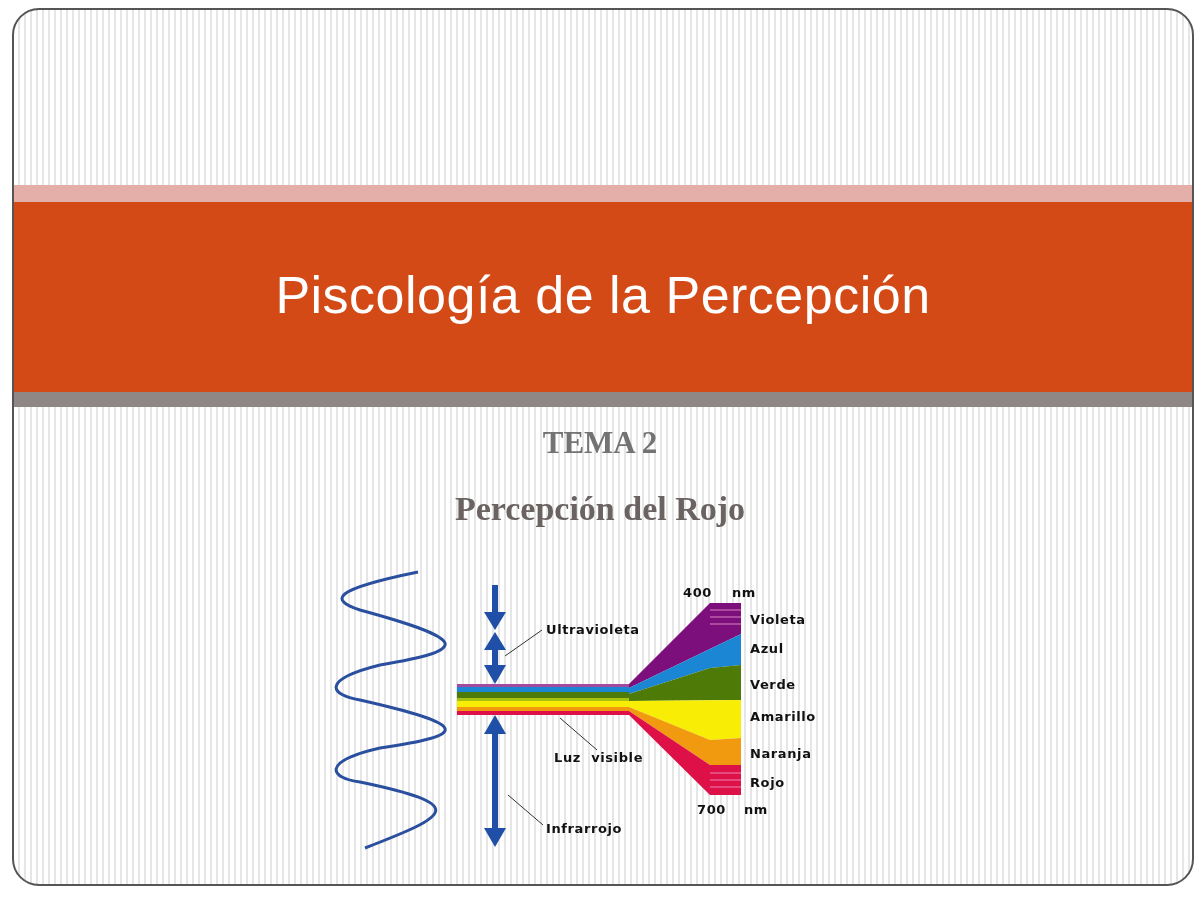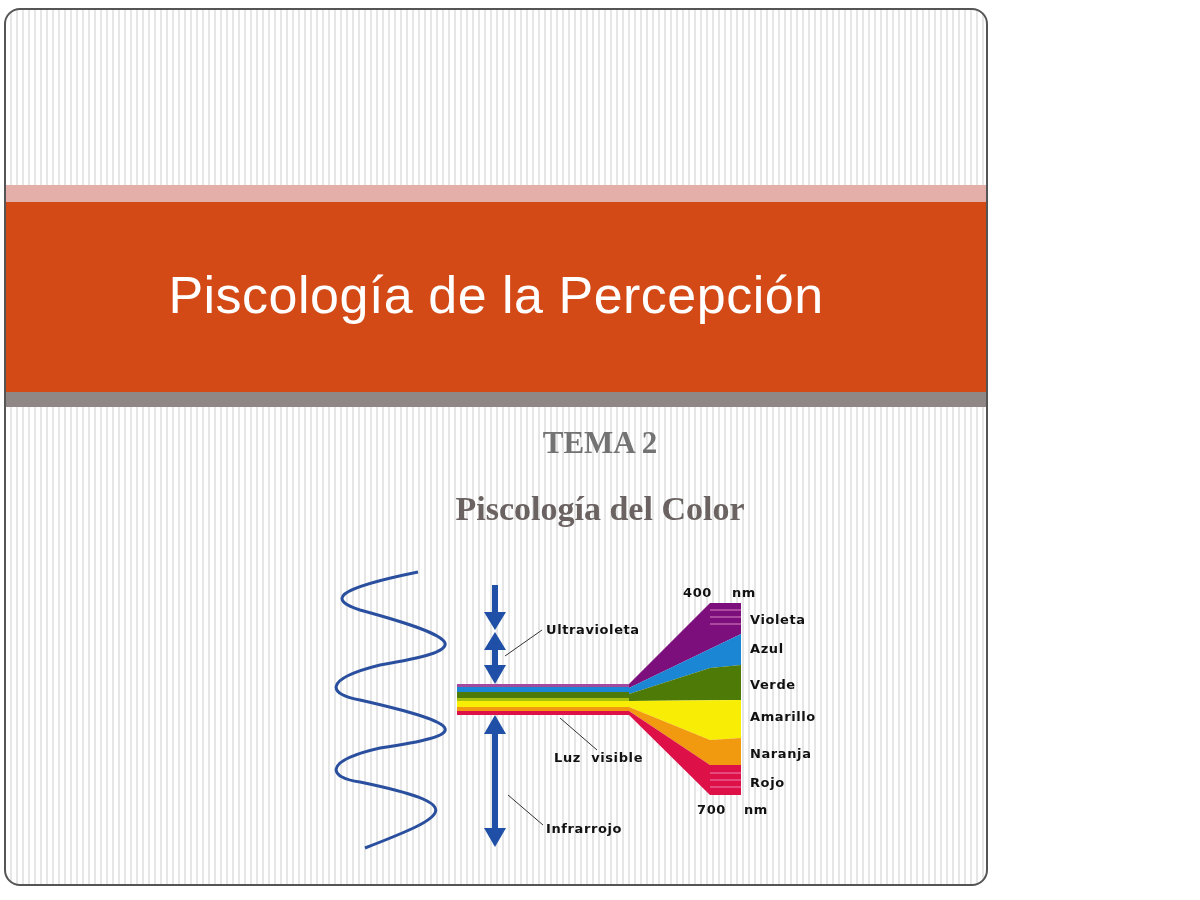--- a/index.html
+++ b/index.html
@@ -1,19 +1,19 @@
 <!DOCTYPE html>
 <html><head>
   <meta charset="utf-8">
   <style>
     html, body { margin:0; padding:0; background:#ffffff; }
     body { width:1200px; height:900px; position:relative; overflow:hidden; font-family:"Liberation Sans", sans-serif; }
     .slide {
-      position:absolute; left:4px; top:8px; width:984px; height:878px;
-      border:2px solid #555555; border-radius:16px; box-sizing:border-box;
+      position:absolute; left:12px; top:8px; width:1182px; height:878px;
+      border:2px solid #555555; border-radius:27px; box-sizing:border-box;
       background-color:#ffffff;
       background-image: repeating-linear-gradient(90deg, #ffffff 0px, #ffffff 4px, #e6e6e6 4px, #e6e6e6 6px);
       overflow:hidden;
     }
     .band-pink { position:absolute; left:0; right:0; top:175px; height:17px; background:#e5afa9; }
     .band-title { position:absolute; left:0; right:0; top:192px; height:190px; background:#d34a17; display:flex; align-items:center; justify-content:center; }
     .band-grey { position:absolute; left:0; right:0; top:382px; height:15px; background:#8f8786; }
     .title { color:#ffffff; font-family:"Liberation Sans", sans-serif; font-size:52px; font-weight:normal; letter-spacing:0.5px; margin-top:-4px; }
     .subtitle1 { position:absolute; left:0; right:0; top:425px; text-align:center; font-family:"Liberation Serif", serif; font-weight:bold; color:#737373; font-size:31px; }
     .subtitle2 { position:absolute; left:0; right:0; top:490px; text-align:center; font-family:"Liberation Serif", serif; font-weight:bold; color:#6a6361; font-size:34px; }
@@ -26,21 +26,21 @@
 
 <div class="slide">
   <div class="band-pink"></div>
   <div class="band-title">
     <div class="title">Piscología de la Percepción</div>
   </div>
   <div class="band-grey"></div>
 </div>
 
 <div class="subtitle1">TEMA 2</div>
-<div class="subtitle2">Piscología del Color</div>
+<div class="subtitle2">Percepción del Rojo</div>
 
 <svg class="diagram" viewBox="0 0 1200 900" width="1200" height="900">
 
   <path d="M418,572 C330,590 330,600 360,610 C470,640 470,650 380,665 C320,680 330,695 360,700 C470,725 470,735 380,748 C320,762 330,778 360,782 C470,805 450,815 365,848" fill="none" stroke="#2a4f9e" stroke-width="3"></path>
 
   <g fill="#1f4fa6">
     <rect x="492" y="585" width="6" height="30"></rect>
     <polygon points="484,612 506,612 495,630"></polygon>
     <polygon points="484,650 506,650 495,632"></polygon>
     <rect x="492" y="648" width="6" height="20"></rect>

